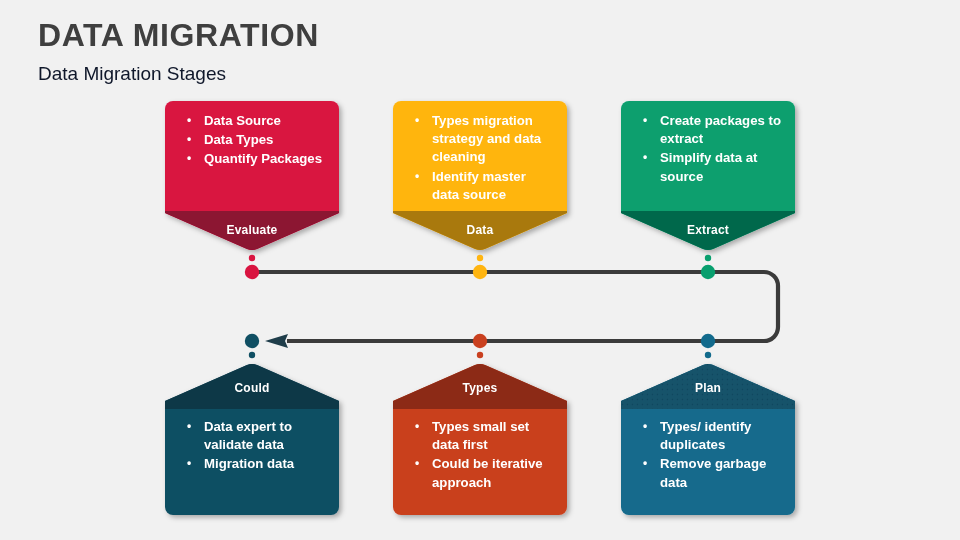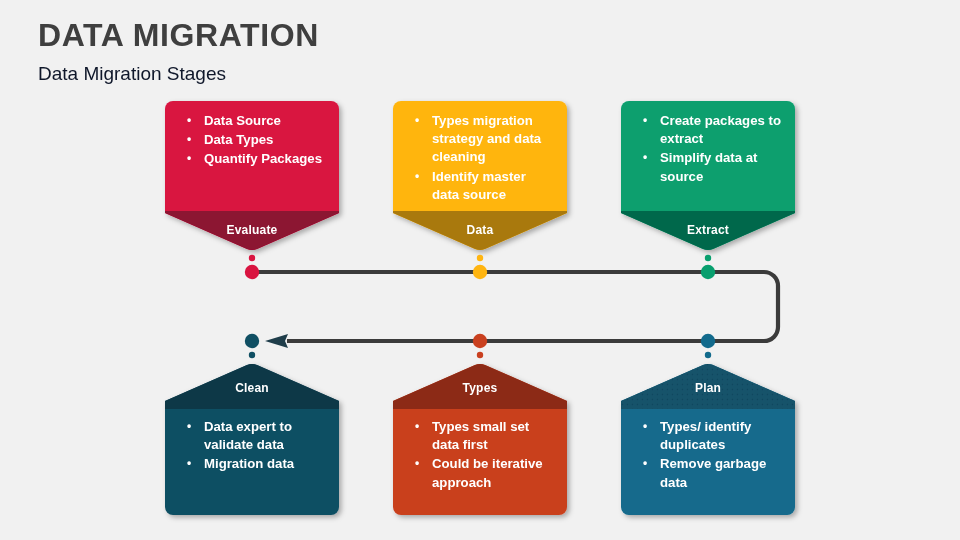--- a/index.html
+++ b/index.html
@@ -223,21 +223,21 @@
             <path d="M82,2 Q87,0 92,2 L174,38 V144 A8,8 0 0 1 166,152 H8 A8,8 0 0 1 0,144 V38 Z"></path>
           </clipPath>
         </defs>
         <g filter="url(#sh-verify)">
           <path d="M82,2 Q87,0 92,2 L174,38 V144 A8,8 0 0 1 166,152 H8 A8,8 0 0 1 0,144 V38 Z" fill="#104f63"></path>
           <g clip-path="url(#clip-verify)">
             <rect x="0" y="-6" width="174" height="52" fill="#0b3746"></rect>
           </g>
         </g>
       </svg>
-      <div class="card-label" style="top:18px;">Clean</div>
+      <div class="card-label" style="top:18px;">Could</div>
       <div class="bullets" style="top:55px;">
         <div class="bullet-row">
           <span class="bullet-dot">•</span>
           <span class="bullet-text">Data expert to validate data</span>
         </div>
         <div class="bullet-row">
           <span class="bullet-dot">•</span>
           <span class="bullet-text">Migration data</span>
         </div>
       </div>

